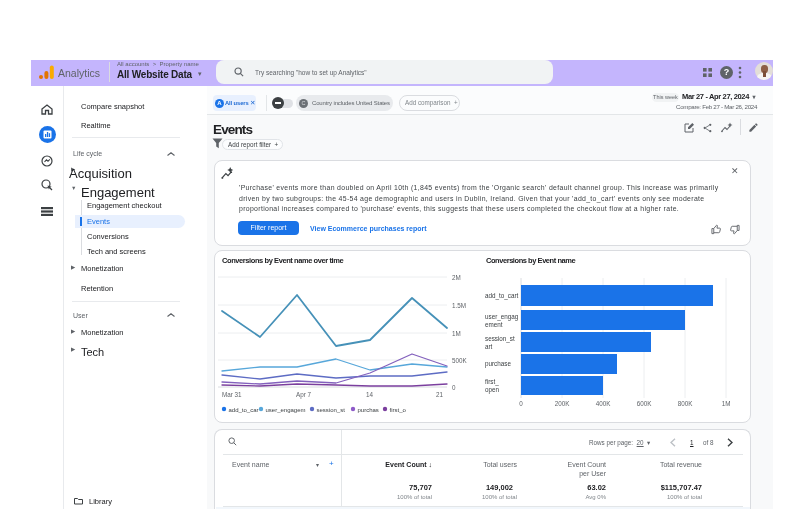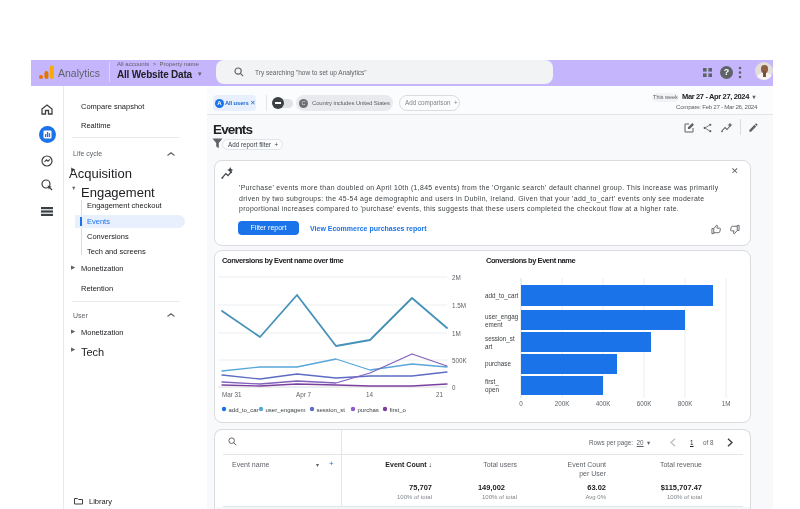--- a/index.html
+++ b/index.html
@@ -290,21 +290,21 @@
       <div class="abs sec" style="left:17px;top:31px;font-size:7px;">Event name</div>
       <div class="abs sec" style="left:101px;top:31px;font-size:6px;">▾</div>
       <div class="abs" style="left:114px;top:29px;font-size:8px;color:#1a73e8;">+</div>
       <div class="abs dark" style="left:117px;top:31px;width:100px;font-size:7px;font-weight:700;text-align:right;">Event Count ↓</div>
       <div class="abs sec" style="left:202px;top:31px;width:100px;font-size:7px;text-align:right;">Total users</div>
       <div class="abs sec" style="left:291px;top:31px;width:100px;font-size:7px;text-align:right;line-height:8.5px;">Event Count<br>per User</div>
       <div class="abs sec" style="left:387px;top:31px;width:100px;font-size:7px;text-align:right;">Total revenue</div>
 
       <div class="abs dark" style="left:117px;top:53px;width:100px;font-size:7.5px;font-weight:700;text-align:right;">75,707</div>
       <div class="abs" style="left:117px;top:64px;width:100px;font-size:6px;color:#80868b;text-align:right;">100% of total</div>
-      <div class="abs dark" style="left:202px;top:53px;width:88px;font-size:7.5px;font-weight:700;text-align:right;">149,002</div>
+      <div class="abs dark" style="left:202px;top:53px;width:96px;font-size:7.5px;font-weight:700;text-align:right;">149,002</div>
       <div class="abs" style="left:202px;top:64px;width:100px;font-size:6px;color:#80868b;text-align:right;">100% of total</div>
       <div class="abs dark" style="left:291px;top:53px;width:100px;font-size:7.5px;font-weight:700;text-align:right;">63.02</div>
       <div class="abs" style="left:291px;top:64px;width:100px;font-size:6px;color:#80868b;text-align:right;">Avg 0%</div>
       <div class="abs dark" style="left:387px;top:53px;width:100px;font-size:7.5px;font-weight:700;text-align:right;">$115,707.47</div>
       <div class="abs" style="left:387px;top:64px;width:100px;font-size:6px;color:#80868b;text-align:right;">100% of total</div>
       <div class="abs" style="left:8px;top:76px;width:520px;height:1px;background:#e3e6e8;"></div>
 
       <div class="abs" style="left:1px;top:77px;width:535px;height:17px;background:#f2f7fc;"></div>
       <div class="abs dark" style="left:17px;top:81px;font-size:7px;">1.&nbsp; event</div>
       <div class="abs dark" style="left:117px;top:81px;width:100px;font-size:7px;text-align:right;">29,016</div>

